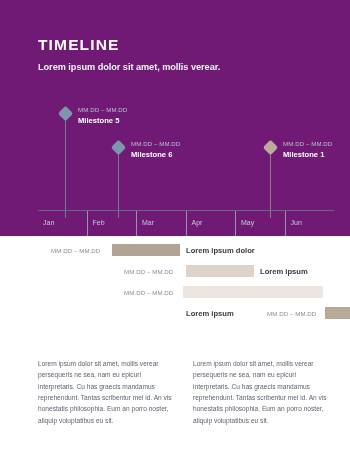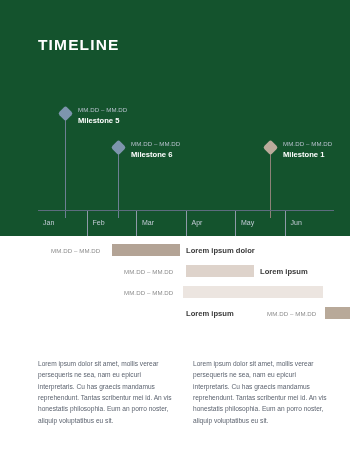--- a/index.html
+++ b/index.html
@@ -15,21 +15,21 @@
     position: relative;
   }
 
   
   #hero {
     position: absolute;
     left: 0;
     top: 0;
     width: 350px;
     height: 236px;
-    background: #14532d;
+    background: #701a75;
     overflow: hidden;
   }
 
   #title {
     position: absolute;
     left: 38px;
     top: 36px;
     font-size: 15.5px;
     font-weight: bold;
     letter-spacing: 1.15px;
@@ -168,20 +168,21 @@
     color: #5d6470;
     text-align: left;
   }
 </style>
 </head>
 <body>
 
 <div id="hero">
 
   <div id="title">TIMELINE</div>
+  <div id="subtitle">Lorem ipsum dolor sit amet, mollis verear.</div>
 
   <div class="milestone" style="left:60px; top:108px;">
     <div class="ms-stem" style="height:104px;"></div>
     <div class="ms-dot"></div>
     <div class="ms-date">MM.DD – MM.DD</div>
     <div class="ms-name">Milestone 5</div>
   </div>
 
   <div class="milestone" style="left:113px; top:142px;">
     <div class="ms-stem" style="height:70px;"></div>

